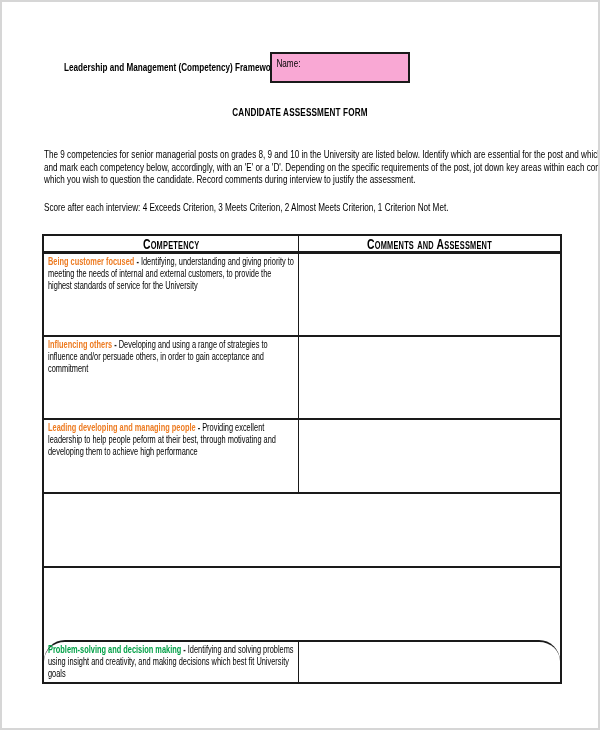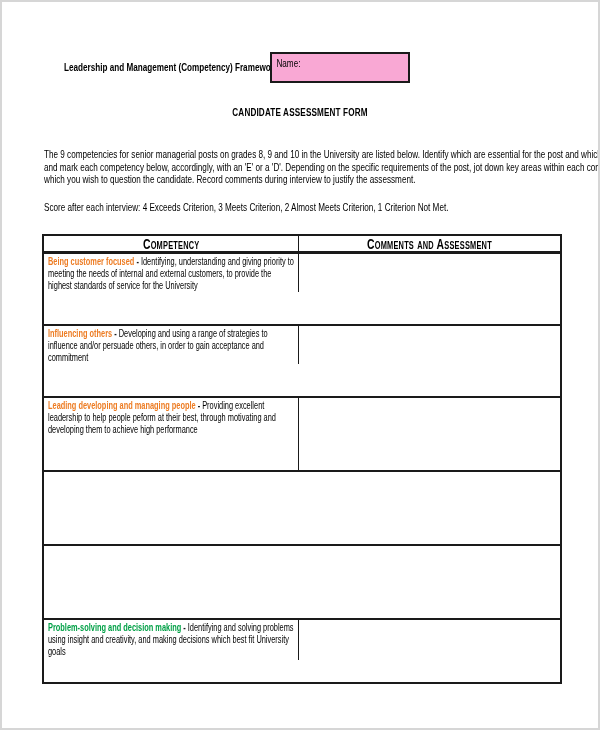--- a/index.html
+++ b/index.html
@@ -76,23 +76,23 @@
   .c1 { width: 255px; border-right: 1px solid #1a1a1a; }
   .c2 { flex: 1; }
   .hcell {
     display: flex; align-items: center; justify-content: center;
     font-size: 14px; font-weight: bold;
     font-variant: small-caps;
     letter-spacing: 0.3px;
   }
   .brow { border-top: 2px solid #1a1a1a; }
   .brow:first-of-type { border-top: none; }
-  .h83 { height: 72px; flex-direction: column; }
+  .h83 { height: 83px; }
   .h74 { height: 74px; }
-  .hfill { height: 42px; }
+  .hfill { height: 42px; border-radius: 21px; }
   .ccell { padding: 2px 3px 0 4px; overflow: hidden; }
   .cell-text { font-size: 10px; line-height: 12px; }
   .rt { font-weight: bold; }
   .rsep { font-weight: bold; color: #1a1a1a; }
 </style>
 </head>
 <body>
 
 <div class="page">
 

